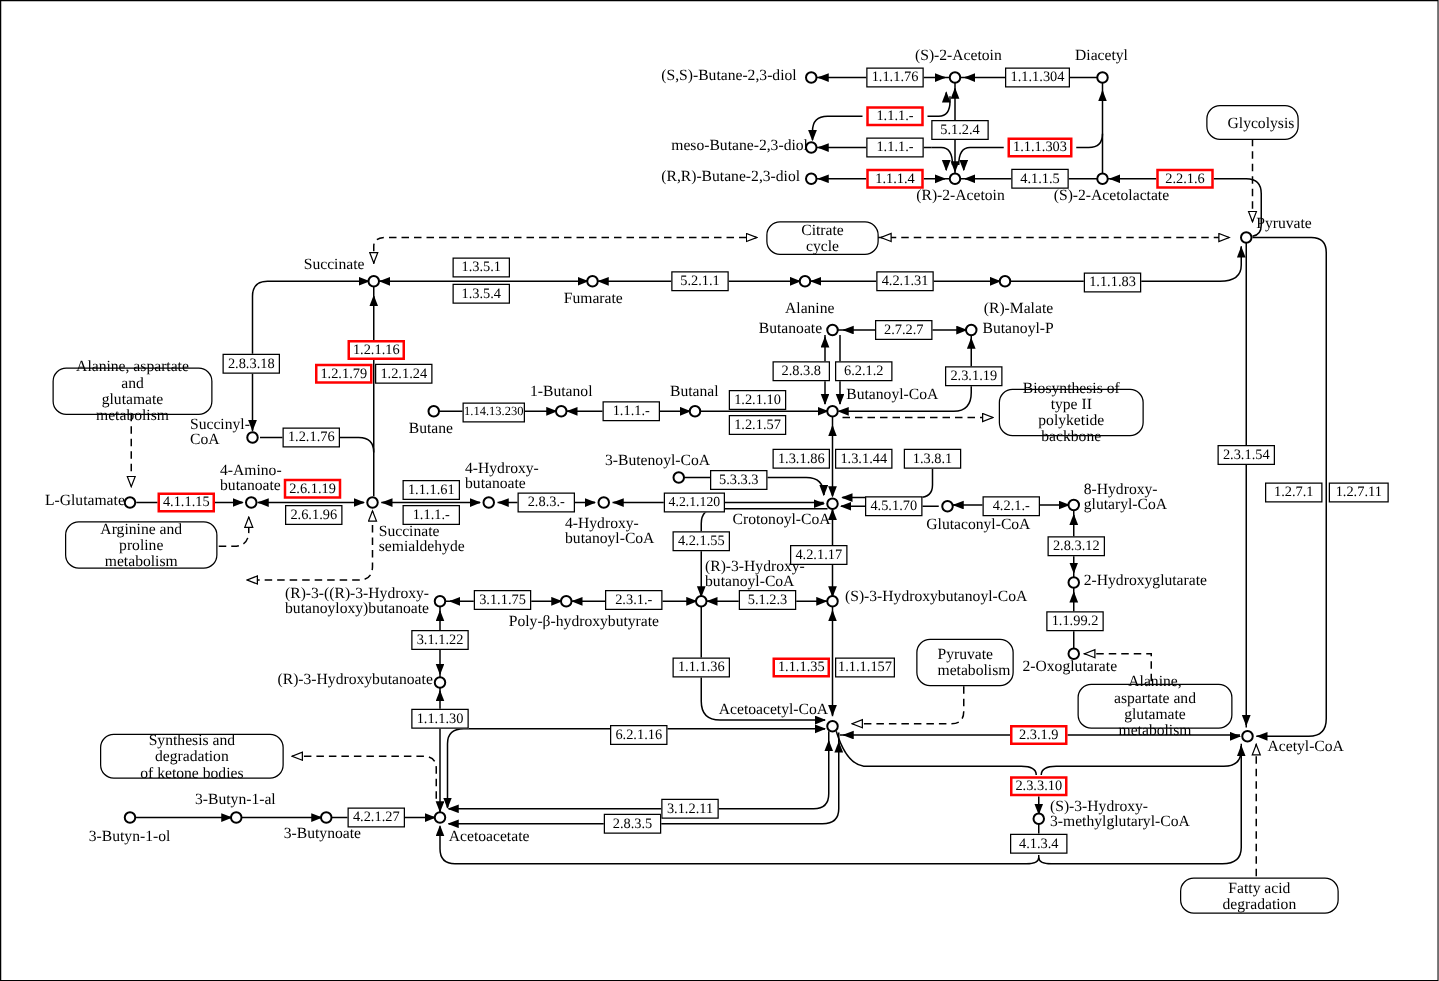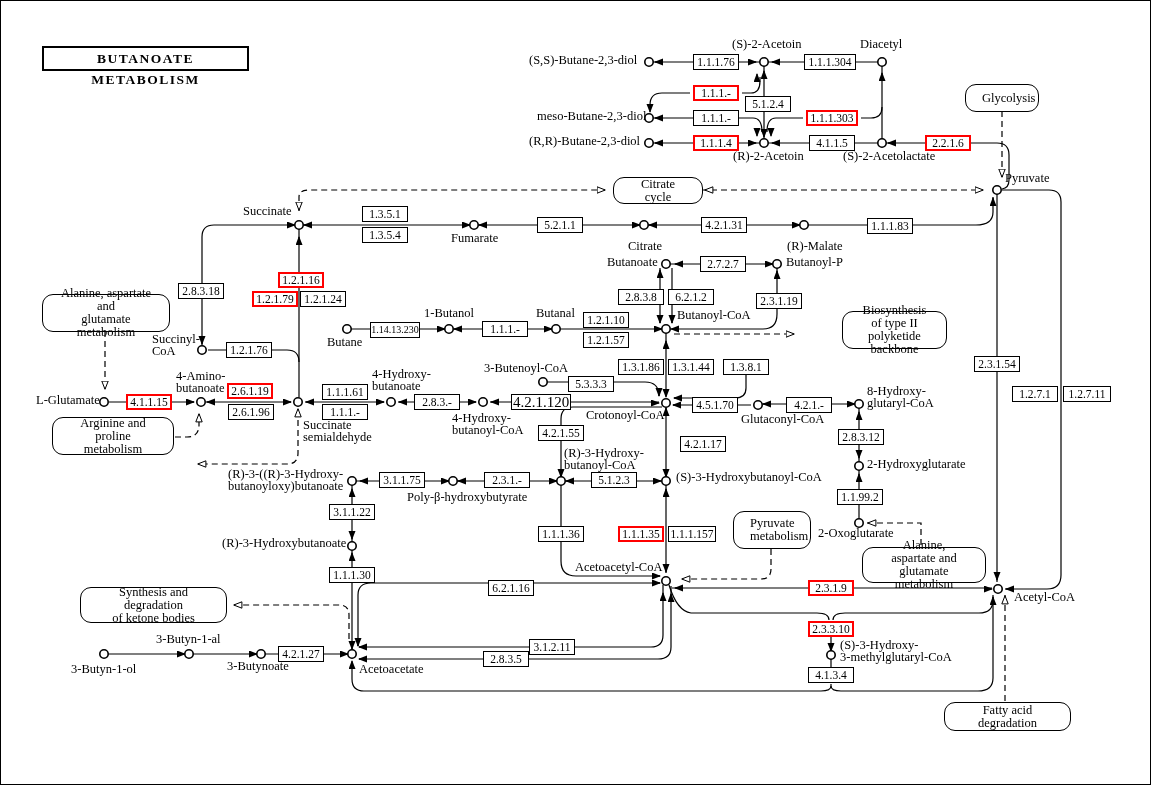--- a/index.html
+++ b/index.html
@@ -249,21 +249,20 @@
   <circle class="cnode" cx="665" cy="580" r="4.2"></circle>
   <circle class="cnode" cx="997" cy="588" r="4.2"></circle>
   <circle class="cnode" cx="830" cy="654" r="4.2"></circle>
   <circle class="cnode" cx="103" cy="653" r="4.2"></circle>
   <circle class="cnode" cx="188" cy="653" r="4.2"></circle>
   <circle class="cnode" cx="260" cy="653" r="4.2"></circle>
   <circle class="cnode" cx="351" cy="653" r="4.2"></circle>
 </g>
 </svg>
 
-<div id="title-box">BUTANOATE METABOLISM</div>
 
 <div class="ec" style="left:692px;top:53px">1.1.1.76</div>
 <div class="ec hl" style="left:692px;top:84px">1.1.1.-</div>
 <div class="ec" style="left:744px;top:95px">5.1.2.4</div>
 <div class="ec" style="left:692px;top:109px">1.1.1.-</div>
 <div class="ec hl" style="left:805px;top:109px;width:52px">1.1.1.303</div>
 <div class="ec hl" style="left:692px;top:134px">1.1.1.4</div>
 <div class="ec" style="left:808px;top:134px">4.1.1.5</div>
 <div class="ec" style="left:803px;top:53px;width:52px">1.1.1.304</div>
 <div class="ec hl" style="left:924px;top:134px">2.2.1.6</div>
@@ -283,32 +282,32 @@
 <div class="ec" style="left:755px;top:292px">2.3.1.19</div>
 <div class="ec" style="left:369px;top:321px;width:50px;font-size:10px">1.14.13.230</div>
 <div class="ec" style="left:481px;top:320px">1.1.1.-</div>
 <div class="ec" style="left:582px;top:311px">1.2.1.10</div>
 <div class="ec" style="left:582px;top:331px">1.2.1.57</div>
 <div class="ec" style="left:617px;top:358px">1.3.1.86</div>
 <div class="ec" style="left:667px;top:358px">1.3.1.44</div>
 <div class="ec" style="left:722px;top:358px">1.3.8.1</div>
 <div class="ec" style="left:567px;top:375px">5.3.3.3</div>
 <div class="ec" style="left:413px;top:393px">2.8.3.-</div>
-<div class="ec" style="left:510px;top:393px;width:60px;font-size:15px">4.2.1.120</div>
+<div class="ec" style="left:530px;top:393px;width:49px;font-size:11px">4.2.1.120</div>
 <div class="ec" style="left:321px;top:383px">1.1.1.61</div>
 <div class="ec" style="left:321px;top:403px">1.1.1.-</div>
 <div class="ec hl" style="left:226px;top:382px">2.6.1.19</div>
 <div class="ec" style="left:227px;top:403px">2.6.1.96</div>
 <div class="ec hl" style="left:125px;top:393px">4.1.1.15</div>
 <div class="ec" style="left:691px;top:396px">4.5.1.70</div>
 <div class="ec" style="left:785px;top:396px">4.2.1.-</div>
 <div class="ec" style="left:837px;top:428px">2.8.3.12</div>
 <div class="ec" style="left:836px;top:488px">1.1.99.2</div>
 <div class="ec" style="left:537px;top:424px">4.2.1.55</div>
-<div class="ec" style="left:679px;top:435px">4.2.1.17</div>
+<div class="ec" style="left:631px;top:435px">4.2.1.17</div>
 <div class="ec" style="left:378px;top:471px">3.1.1.75</div>
 <div class="ec" style="left:483px;top:471px">2.3.1.-</div>
 <div class="ec" style="left:590px;top:471px">5.1.2.3</div>
 <div class="ec" style="left:328px;top:503px">3.1.1.22</div>
 <div class="ec" style="left:328px;top:566px">1.1.1.30</div>
 <div class="ec" style="left:537px;top:525px">1.1.1.36</div>
 <div class="ec hl" style="left:617px;top:525px">1.1.1.35</div>
 <div class="ec" style="left:667px;top:525px;width:48px">1.1.1.157</div>
 <div class="ec hl" style="left:807px;top:579px">2.3.1.9</div>
 <div class="ec hl" style="left:807px;top:620px">2.3.3.10</div>
@@ -345,21 +344,21 @@
 <div class="lb" style="left:1004px;top:172px">
       <span>Pyruvate</span>
     </div>
 <div class="lb" style="left:242px;top:205px">
       <span>Succinate</span>
     </div>
 <div class="lb" style="left:450px;top:232px">
       <span>Fumarate</span>
     </div>
 <div class="lb" style="left:627px;top:240px">
-      <span>Citrate</span>
+      <span>Alanine</span>
     </div>
 <div class="lb" style="left:786px;top:240px">
       <span>(R)-Malate</span>
     </div>
 <div class="lb" style="left:606px;top:256px">
       <span>Butanoate</span>
     </div>
 <div class="lb" style="left:785px;top:256px">
       <span>Butanoyl-P</span>
     </div>
@@ -456,21 +455,21 @@
 <div class="lb" style="left:358px;top:663px">
       <span>Acetoacetate</span>
     </div>
 
 <div class="pw" style="left:964px;top:83px;width:74px;height:28px">
       <span>Glycolysis</span>
     </div>
 <div class="pw" style="left:612px;top:176px;width:90px;height:27px">
       <span>Citrate cycle</span>
     </div>
-<div class="pw" style="left:841px;top:310px;width:105px;height:38px">
+<div class="pw" style="left:798px;top:310px;width:116px;height:38px">
       <span>Biosynthesis of type II</span>
       <span>polyketide backbone</span>
     </div>
 <div class="pw" style="left:41px;top:293px;width:128px;height:38px">
       <span>Alanine, aspartate and</span>
       <span>glutamate metabolism</span>
     </div>
 <div class="pw" style="left:51px;top:416px;width:122px;height:38px">
       <span>Arginine and proline</span>
       <span>metabolism</span>

